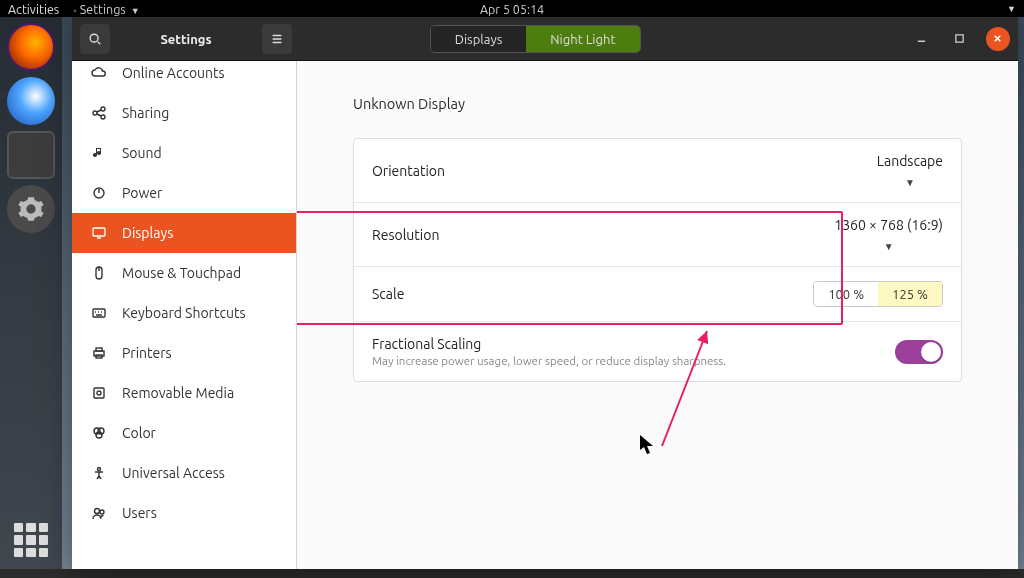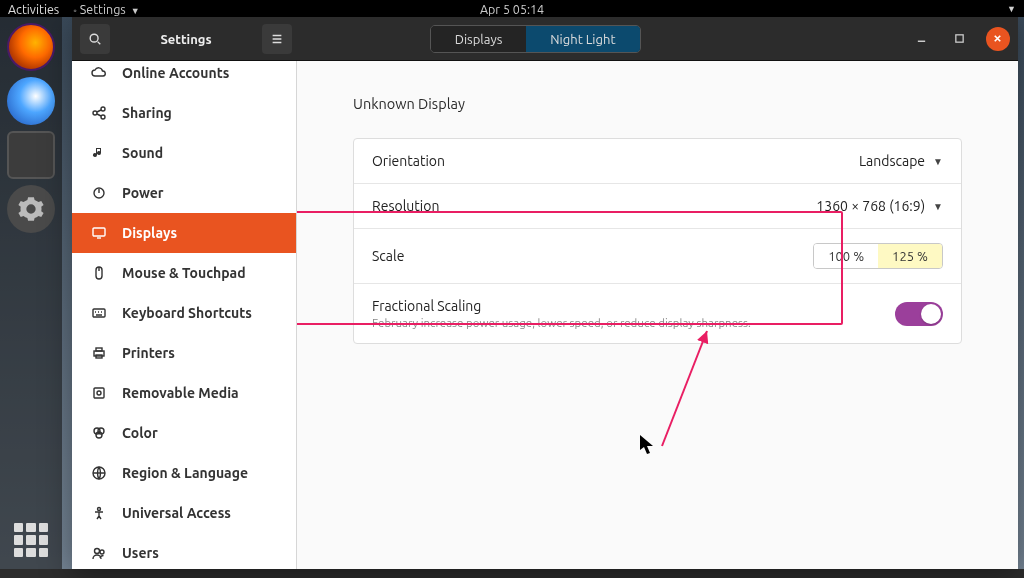--- a/index.html
+++ b/index.html
@@ -53,55 +53,55 @@
   }
   .tb-btn {
     width: 30px; height: 30px; border-radius: 4px; background: #3a3a3a;
     display: flex; align-items: center; justify-content: center; color: #ddd;
   }
   .tb-btn svg { width: 14px; height: 14px; }
   .tb-title { font-weight: 600; flex: 0 0 140px; text-align: center; }
   .tb-tabs {
     display: flex; margin: 0 auto; border-radius: 5px; overflow: hidden; border: 1px solid #555;
   }
-  .tb-tab { padding: 6px 24px; background: #0c4a6e; color: #ddd; font-size: 13px; }
+  .tb-tab { padding: 6px 24px; background: #4d7c0f; color: #ddd; font-size: 13px; }
   .tb-tab.active { background: #242424; }
   .tb-ctrls { display: flex; gap: 14px; align-items: center; margin-left: auto; }
   .tb-win { width: 24px; height: 24px; border-radius: 50%; display:flex;align-items:center;justify-content:center; }
   .tb-win.min,.tb-win.max { background: transparent; color:#ccc; }
   .tb-win.close { background: #e95420; color: #fff; }
   .tb-win svg { width: 11px; height: 11px; }
   
   .body { flex: 1; display: flex; overflow: hidden; }
   .sidebar {
     width: 225px; background: #fff; border-right: 1px solid #d6d6d6;
     overflow-y: hidden; padding-top: 0;
   }
   .sb-item {
     display: flex; align-items: center; gap: 14px; padding: 12px 18px;
-    font-size: 14px; color: #333; font-weight: bold;
+    font-size: 14px; color: #333;
   }
   .sb-item.active { background: #e95420; color: #fff; }
   .sb-item .sb-icon { width: 18px; display:flex; align-items:center; justify-content:center; color: inherit; }
   .sb-item .sb-icon svg { width: 16px; height: 16px; }
   .content {
     flex: 1; background: #fafafa; padding: 34px 56px; overflow: auto; position: relative;
   }
   .section-title { font-weight: 400; font-size: 14.5px; color: #2a2a2a; margin-bottom: 26px; }
   .panel {
     background: #fff; border: 1px solid #ddd; border-radius: 4px;
   }
   .row {
     display: flex; align-items: center; padding: 14px 18px;
     border-top: 1px solid #e6e6e6;
     gap: 21px;
   }
   .row:first-child { border-top: none; }
   .row .label { font-size: 14px; color: #222; }
-  .row .value { margin-left: auto; display: flex; align-items: center; gap: 8px; font-size: 14px; color: #222; }
+  .row .value { margin-left: auto; display: flex; align-items: center; gap: 8px; font-size: 14px; color: #222; flex-direction: column; }
   .caret-down { font-size: 10px; color: #444; }
   .seg { display: flex; border: 1px solid #c8c8c8; border-radius: 4px; overflow: hidden; }
   .seg-btn { padding: 5px 14px; font-size: 13px; background: #fff; color: #333; }
   .seg-btn.active { background: #fef9c3; }
   .sublabel { font-size: 11.5px; color: #888; margin-top: 2px; }
   .switch {
     width: 48px; height: 24px; border-radius: 14px; background: #9b3f9b;
     position: relative; margin-left: auto;
   }
   .switch .knob {
@@ -309,29 +309,20 @@
                 <circle cx="6" cy="6" r="3"></circle>
                 <circle cx="10" cy="6" r="3"></circle>
                 <circle cx="8" cy="10" r="3"></circle>
               </svg>
             </span>
           <span>Color</span>
         </div>
         <div class="sb-item">
           <span class="sb-icon">
               <svg viewBox="0 0 16 16" fill="none" stroke="currentColor" stroke-width="1.4">
-                <circle cx="8" cy="8" r="6"></circle>
-                <path d="M2 8h12M8 2c2 3 2 9 0 12M8 2c-2 3-2 9 0 12"></path>
-              </svg>
-            </span>
-          <span>Region &amp; Language</span>
-        </div>
-        <div class="sb-item">
-          <span class="sb-icon">
-              <svg viewBox="0 0 16 16" fill="none" stroke="currentColor" stroke-width="1.4">
                 <circle cx="8" cy="4" r="1.5"></circle>
                 <path d="M4 7h8M8 7v4M6 14l2-3 2 3"></path>
               </svg>
             </span>
           <span>Universal Access</span>
         </div>
         <div class="sb-item">
           <span class="sb-icon">
               <svg viewBox="0 0 16 16" fill="none" stroke="currentColor" stroke-width="1.4">
                 <circle cx="6" cy="6" r="2.5"></circle>
@@ -366,21 +357,21 @@
             <div class="value">
               <div class="seg">
                 <div class="seg-btn">100 %</div>
                 <div class="seg-btn active">125 %</div>
               </div>
             </div>
           </div>
           <div class="row">
             <div>
               <div class="label">Fractional Scaling</div>
-              <div class="sublabel">February increase power usage, lower speed, or reduce display sharpness.</div>
+              <div class="sublabel">May increase power usage, lower speed, or reduce display sharpness.</div>
             </div>
             <div class="switch">
               <div class="knob"></div>
             </div>
           </div>
         </div>
 
         <div class="highlight-box" style="left:-2px; top:150px; width:548px; height:114px;"></div>
         <svg class="annot-arrow" style="left:350px; top:260px; width:80px; height:130px;" viewBox="0 0 80 130">
           <defs>

